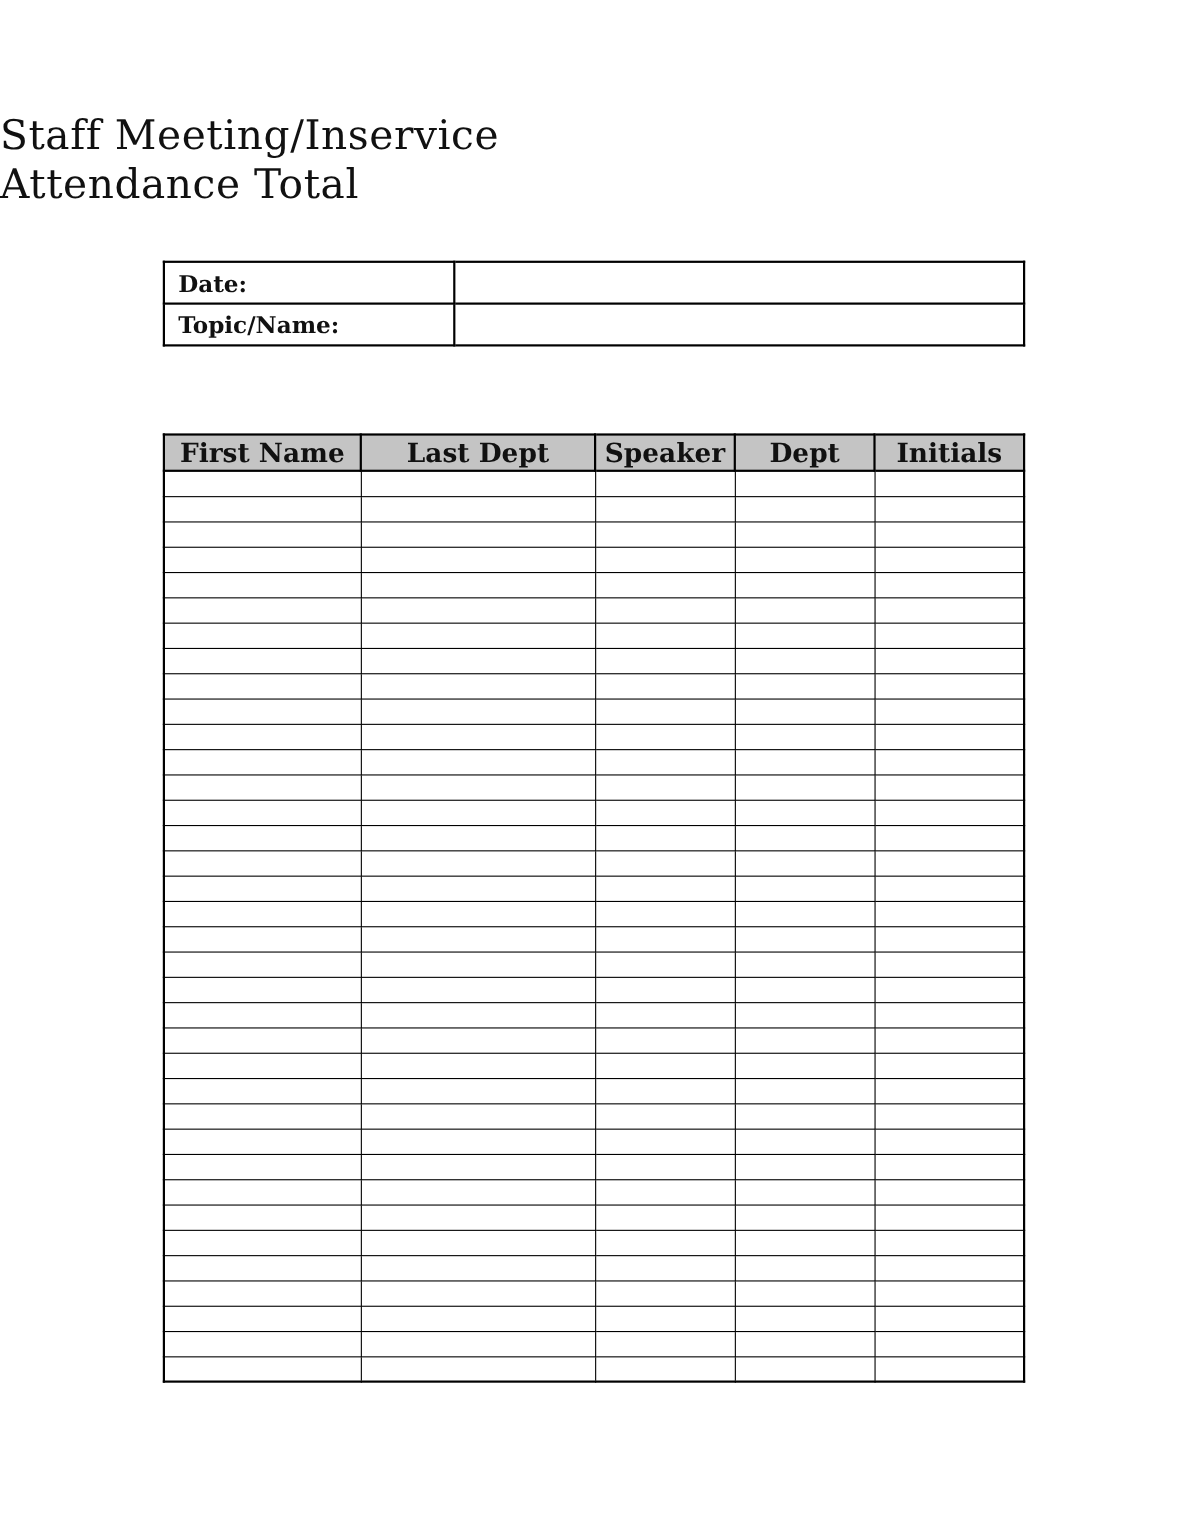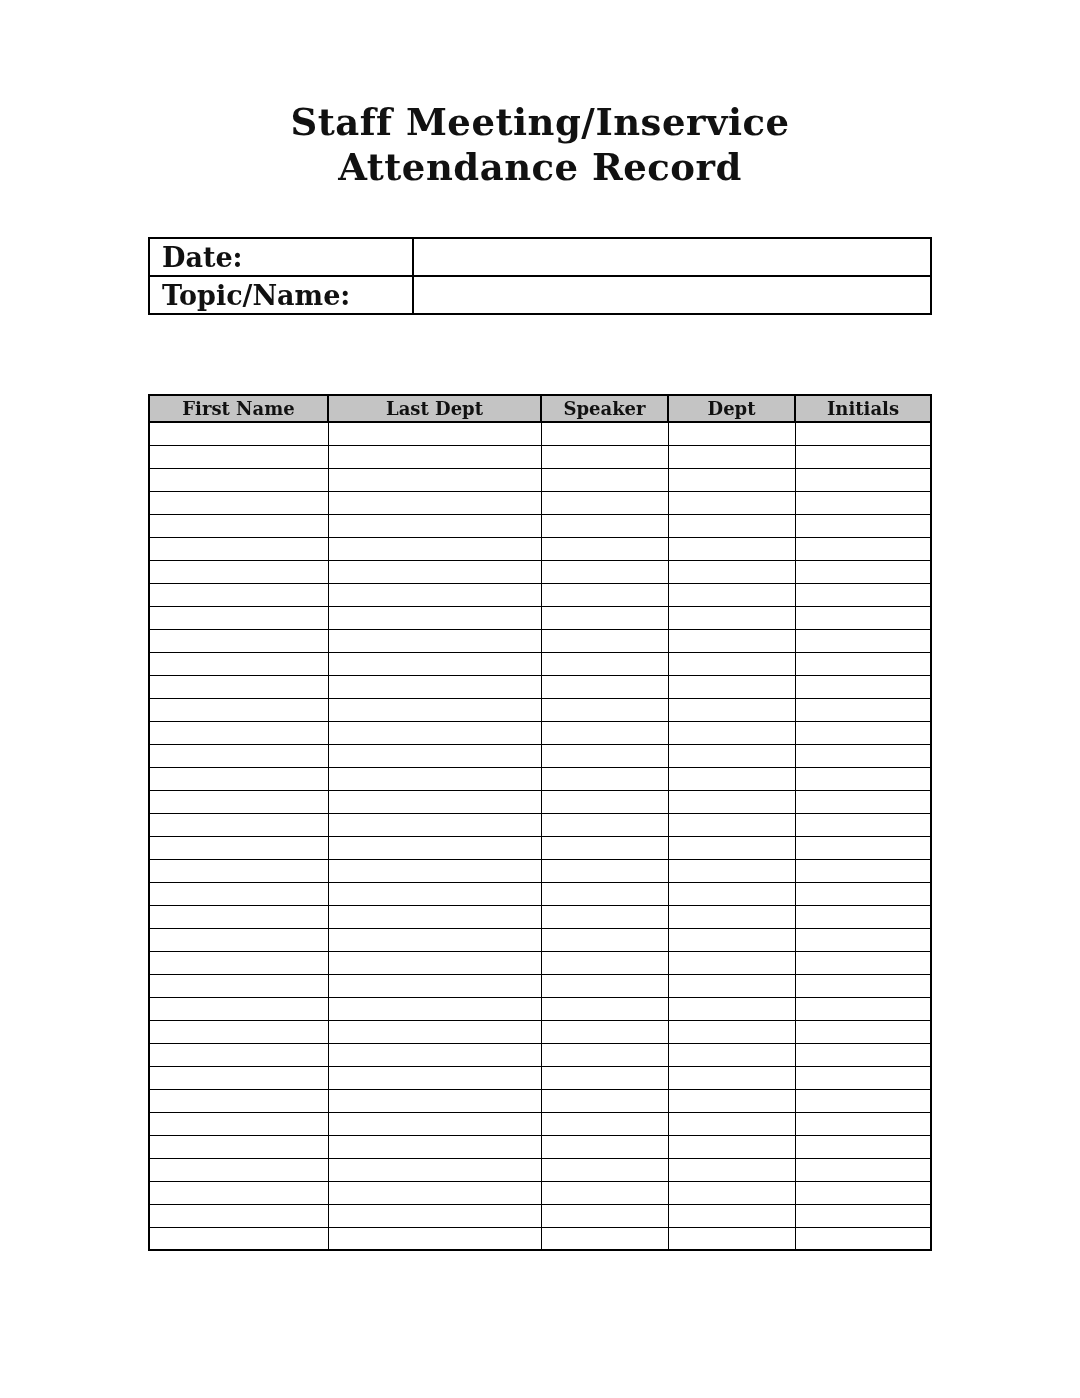--- a/index.html
+++ b/index.html
@@ -14,22 +14,22 @@
   .page {
     position: absolute;
     inset: 0;
     background: var(--page-bg, #ffffff);
   }
   .doc-title {
     position: absolute;
     top: 100px;
     left: 0;
     width: 100%;
-    text-align: center;
-    font-weight: bold;
+    text-align: left;
+    font-weight: normal;
     font-size: 37px;
     line-height: 1.22;
     letter-spacing: 0.5px;
   }
   
   table.meta-table {
     position: absolute;
     top: 237px;
     left: 148px;
     width: 782px;
@@ -37,40 +37,40 @@
     table-layout: fixed;
   }
   table.meta-table td {
     border: 2px solid var(--border, #000000);
     height: 38px;
     vertical-align: middle;
   }
   td.meta-label {
     width: 264px;
     font-weight: bold;
-    font-size: 27px;
+    font-size: 21px;
     padding: 2px 12px;
   }
   td.meta-value { width: 518px; }
 
   
   table.attendance {
     position: absolute;
     top: 394px;
     left: 148px;
     width: 782px;
     border-collapse: collapse;
     table-layout: fixed;
     border: 2px solid var(--border, #000000);
   }
   table.attendance th {
     border: 2px solid var(--border, #000000);
     background: var(--header-bg, #c4c4c4);
     font-weight: bold;
-    font-size: 18px;
+    font-size: 24px;
     height: 27px;
     text-align: center;
     vertical-align: middle;
     padding: 1px 2px;
   }
   table.attendance td {
     border: 1px solid var(--border, #000000);
     height: 23px;
   }
   col.c-first    { width: 179px; }
@@ -79,21 +79,21 @@
   col.c-dept     { width: 127px; }
   col.c-initials { width: 136px; }
 </style>
 </head>
 <body>
 
 <div class="page">
 
   <div class="doc-title">
     <div>Staff Meeting/Inservice</div>
-    <div>Attendance Record</div>
+    <div>Attendance Total</div>
   </div>
 
   <table class="meta-table">
     <tbody>
       <tr>
         <td class="meta-label">Date:</td>
         <td class="meta-value"></td>
       </tr>
       <tr>
         <td class="meta-label">Topic/Name:</td>

